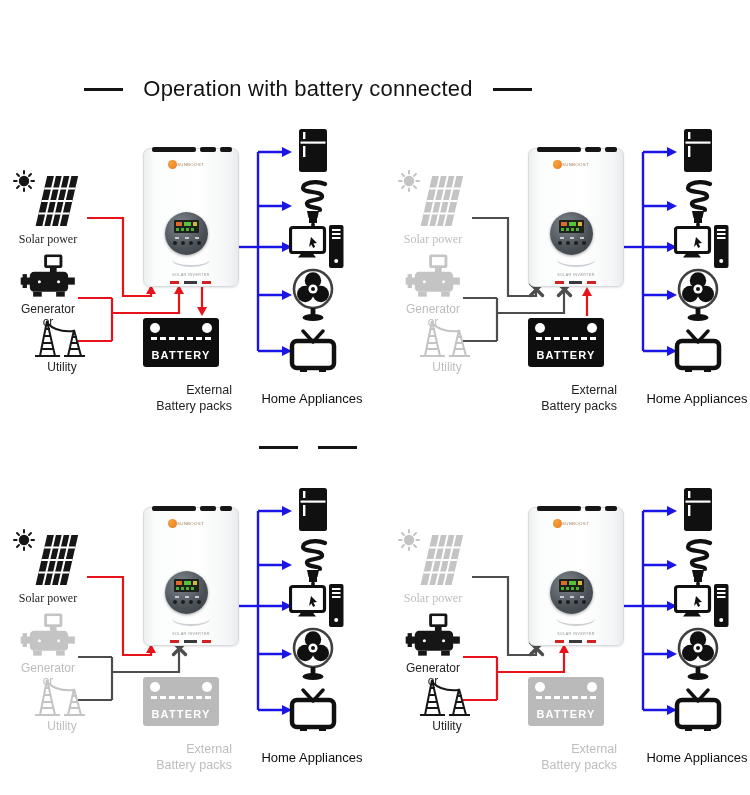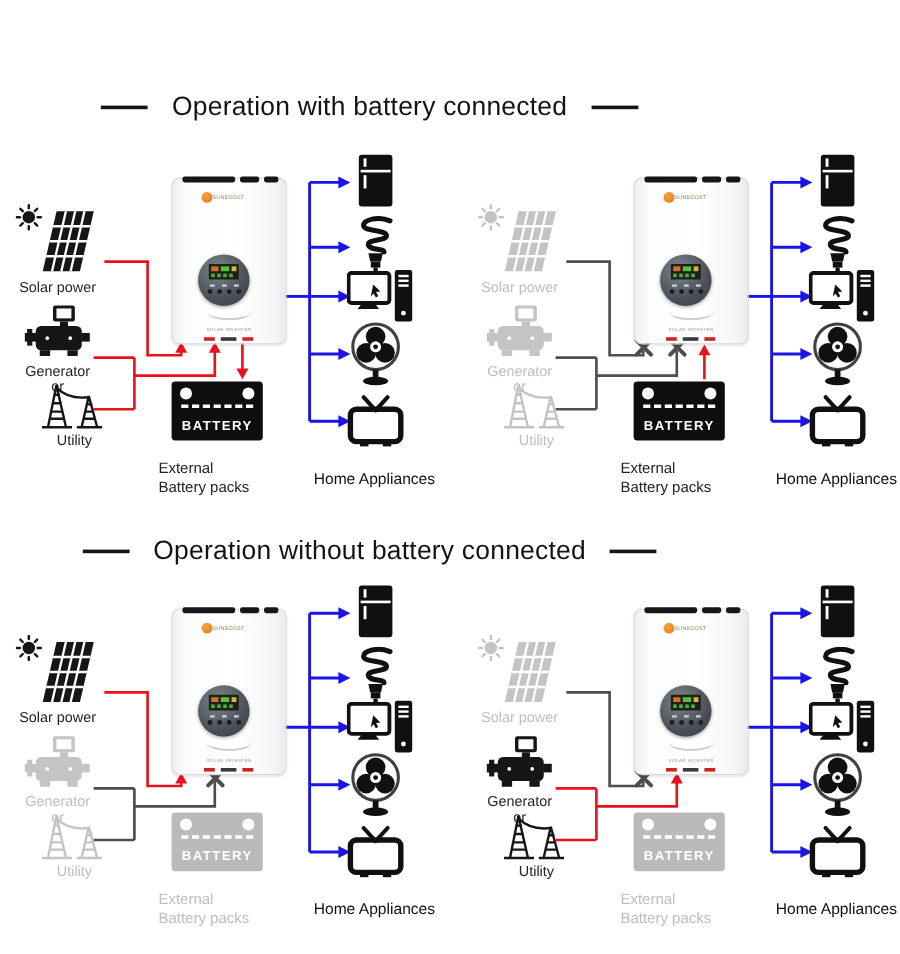--- a/index.html
+++ b/index.html
@@ -31,21 +31,21 @@
   .s-grid-on   .x-grid{display:none;}
   .s-grid-off  .arrow-grid{display:none;}
   .s-grid-off  .wire-grid{stroke:var(--wire-gray);}
   .s-link-charge .batt-discharge-g{display:none;}
   .s-link-discharge .batt-charge-g{display:none;}
   .s-link-none .batt-charge-g,.s-link-none .batt-discharge-g{display:none;}
 
   
   .src-wrap{position:absolute;text-align:center;color:#161616;}
   .src-label{font-size:12px;color:#242424;margin-top:2px;line-height:14px;}
-  .solar-wrap{left:5px;top:56px;width:86px;}
+  .solar-wrap{left:5px;top:56px;width:86px;font-family:Liberation Serif, serif;}
   .solar-wrap svg{width:70px;height:62px;display:block;margin:0 auto;}
   .gen-wrap{left:12px;top:142px;width:72px;}
   .gen-wrap svg{width:56px;height:46px;display:block;margin:0 auto;}
   .or-label{font-size:12px;color:#242424;line-height:13px;}
   .util-wrap{left:22px;top:206px;width:80px;}
   .util-wrap svg{width:64px;height:40px;display:block;margin:0 auto;}
   .s-solar-off .solar-wrap{color:var(--inactive);}
   .s-solar-off .solar-wrap .src-label{color:#bdbdbd;}
   .s-grid-off .gen-wrap,.s-grid-off .util-wrap{color:var(--inactive);}
   .s-grid-off .gen-wrap .src-label,.s-grid-off .util-wrap .src-label,
@@ -80,21 +80,21 @@
   .t-red{width:9px;height:3px;background:#d12222;display:block;}
   .t-dark{width:13px;height:3px;background:#3a3a3a;display:block;}
 
   
   .battery{position:absolute;left:143px;top:206px;width:76px;height:49px;background:var(--battery-black);border-radius:3px;}
   .s-batt-off .battery{background:var(--battery-gray);}
   .term{position:absolute;top:5px;width:10px;height:10px;border-radius:50%;background:#fff;}
   .term-l{left:7px;}.term-r{right:7px;}
   .batt-dash{position:absolute;left:8px;right:8px;top:19px;border-top:3px dashed #fff;}
   .batt-text{position:absolute;left:0;right:0;bottom:6px;text-align:center;color:#fff;font-weight:bold;font-size:11px;letter-spacing:1.2px;}
-  .external-label{position:absolute;left:132px;top:271px;width:100px;text-align:left;font-size:12.5px;line-height:15.5px;color:#222;}
+  .external-label{position:absolute;left:132px;top:271px;width:100px;text-align:right;font-size:12.5px;line-height:15.5px;color:#222;}
   .s-batt-off .external-label{color:#bdbdbd;}
 
   
   .app{position:absolute;left:289px;width:48px;text-align:center;color:#101010;}
   .app svg{display:block;margin:0 auto;}
   .app-fridge{top:16px;}   .app-fridge svg{width:34px;height:46px;}
   .app-bulb{top:68px;}     .app-bulb svg{width:36px;height:50px;}
   .app-computer{top:112px;}.app-computer svg{width:56px;height:46px;}
   .app-fan{top:156px;}     .app-fan svg{width:46px;height:54px;}
   .app-tv{top:217px;}      .app-tv svg{width:48px;height:44px;}
@@ -106,21 +106,20 @@
 <div class="page">
 
   <div class="section-title t1">
     <span class="title-rule"></span>
     <span class="title-text">Operation with battery connected</span>
     <span class="title-rule"></span>
   </div>
 
   <div class="section-title t2">
     <span class="title-rule"></span>
-    <span class="title-text">Operation without battery connected</span>
     <span class="title-rule"></span>
   </div>
 
   <div id="quadrants">
   <div class="quadrant s-solar-on s-grid-on s-batt-on s-link-charge" style="left: 0px; top: 112px;">
 
     <svg class="wires" viewBox="0 0 375 345">
       <g>
         <path class="wb" d="M237,135 H258"></path>
         <path class="wb" d="M258,40 V239"></path>

